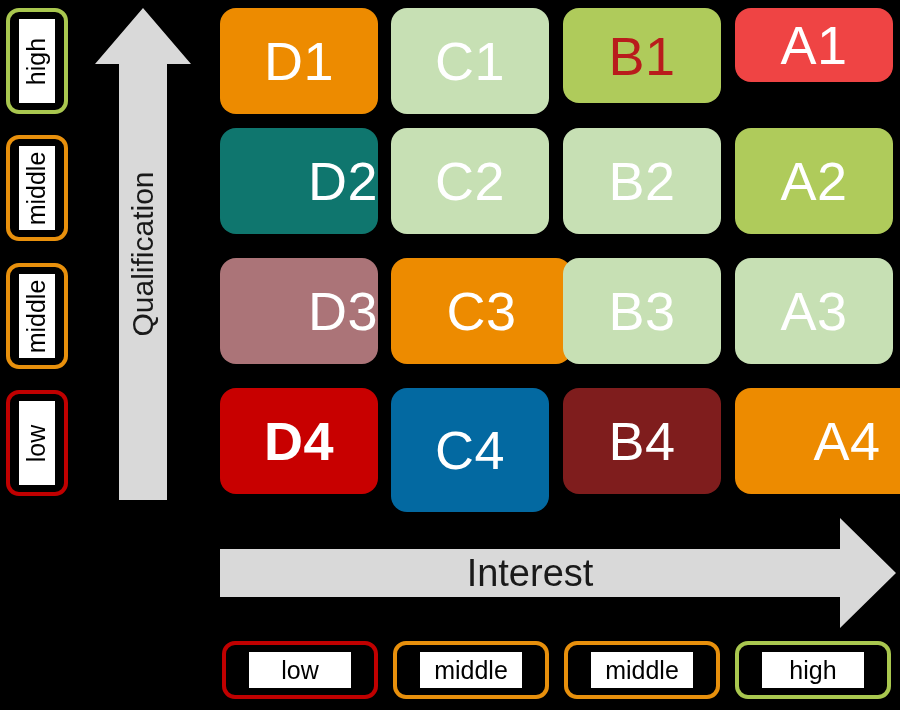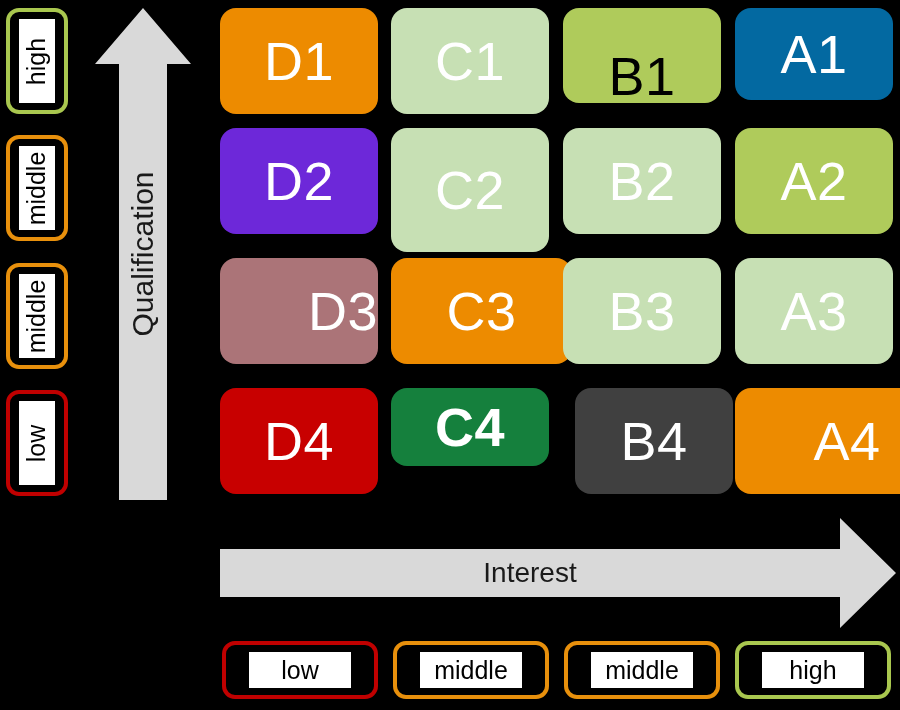--- a/index.html
+++ b/index.html
@@ -71,21 +71,21 @@
     left: 220px;
     top: 518px;
     width: 620px;
     height: 110px;
     display: flex;
     align-items: center;
     justify-content: center;
     pointer-events: none;
   }
   .h-arrow-label span {
-    font-size: 28px;
+    font-size: 38px;
     color: #1a1a1a;
     white-space: nowrap;
   }
 
   
   .chip-v {
     position: absolute;
     box-sizing: border-box;
     background: #000000;
     border-style: solid;
@@ -177,31 +177,31 @@
   <div class="v-arrow-label">
     <span>Qualification</span>
   </div>
 
   <div class="cell" style="left: 220px; top: 8px; width: 158px; height: 106px; background: rgb(237, 139, 0); color: rgb(255, 255, 255);">
     <span>D1</span>
   </div>
   <div class="cell" style="left: 391px; top: 8px; width: 158px; height: 106px; background: rgb(199, 224, 180); color: rgb(255, 255, 255);">
     <span>C1</span>
   </div>
-  <div class="cell" style="left: 563px; top: 8px; width: 158px; height: 95px; background: rgb(175, 203, 91); color: #000000; align-items: flex-end;">
+  <div class="cell" style="left: 563px; top: 8px; width: 158px; height: 95px; background: rgb(175, 203, 91); color: #b91c1c;">
     <span>B1</span>
   </div>
-  <div class="cell" style="left: 735px; top: 8px; width: 158px; height: 92px; background: #0369a1; color: rgb(255, 255, 255);">
+  <div class="cell" style="left: 735px; top: 8px; width: 158px; height: 74px; background: #ef4444; color: rgb(255, 255, 255);">
     <span>A1</span>
   </div>
 
-  <div class="cell" style="left: 220px; top: 128px; width: 158px; height: 106px; background: #6d28d9; color: rgb(255, 255, 255);">
+  <div class="cell" style="left: 220px; top: 128px; width: 158px; height: 106px; background: #0f766e; color: rgb(255, 255, 255); justify-content: flex-end;">
     <span>D2</span>
   </div>
-  <div class="cell" style="left: 391px; top: 128px; width: 158px; height: 124px; background: rgb(199, 224, 180); color: rgb(255, 255, 255);">
+  <div class="cell" style="left: 391px; top: 128px; width: 158px; height: 106px; background: rgb(199, 224, 180); color: rgb(255, 255, 255);">
     <span>C2</span>
   </div>
   <div class="cell" style="left: 563px; top: 128px; width: 158px; height: 106px; background: rgb(199, 224, 180); color: rgb(255, 255, 255);">
     <span>B2</span>
   </div>
   <div class="cell" style="left: 735px; top: 128px; width: 158px; height: 106px; background: rgb(175, 203, 91); color: rgb(255, 255, 255);">
     <span>A2</span>
   </div>
 
   <div class="cell" style="left: 220px; top: 258px; width: 158px; height: 106px; background: rgb(171, 116, 120); color: rgb(255, 255, 255); justify-content: flex-end;">
@@ -210,27 +210,27 @@
   <div class="cell" style="left: 391px; top: 258px; width: 181px; height: 106px; background: rgb(237, 139, 0); color: rgb(255, 255, 255);">
     <span>C3</span>
   </div>
   <div class="cell" style="left: 563px; top: 258px; width: 158px; height: 106px; background: rgb(199, 224, 180); color: rgb(255, 255, 255);">
     <span>B3</span>
   </div>
   <div class="cell" style="left: 735px; top: 258px; width: 158px; height: 106px; background: rgb(199, 224, 180); color: rgb(255, 255, 255);">
     <span>A3</span>
   </div>
 
-  <div class="cell" style="left: 220px; top: 388px; width: 158px; height: 106px; background: rgb(200, 0, 0); color: rgb(255, 255, 255);">
+  <div class="cell" style="left: 220px; top: 388px; width: 158px; height: 106px; background: rgb(200, 0, 0); color: rgb(255, 255, 255); font-weight: bold;">
     <span>D4</span>
   </div>
-  <div class="cell" style="left: 391px; top: 388px; width: 158px; height: 78px; background: #15803d; color: rgb(255, 255, 255); font-weight: bold;">
+  <div class="cell" style="left: 391px; top: 388px; width: 158px; height: 124px; background: #0369a1; color: rgb(255, 255, 255);">
     <span>C4</span>
   </div>
-  <div class="cell" style="left: 563px; top: 388px; width: 158px; height: 106px; background: #404040; color: rgb(255, 255, 255); margin-left: 12px;">
+  <div class="cell" style="left: 563px; top: 388px; width: 158px; height: 106px; background: #7f1d1d; color: rgb(255, 255, 255);">
     <span>B4</span>
   </div>
   <div class="cell" style="left: 735px; top: 388px; width: 158px; height: 106px; background: rgb(237, 139, 0); color: rgb(255, 255, 255); padding-left: 33px;">
     <span>A4</span>
   </div>
 
   <div class="h-arrow">
     <svg width="676" height="110" viewBox="0 0 676 110" xmlns="http://www.w3.org/2000/svg">
       <polygon points="0,31 620,31 620,0 676,55 620,110 620,79 0,79" fill="#D9D9D9"></polygon>
     </svg>

